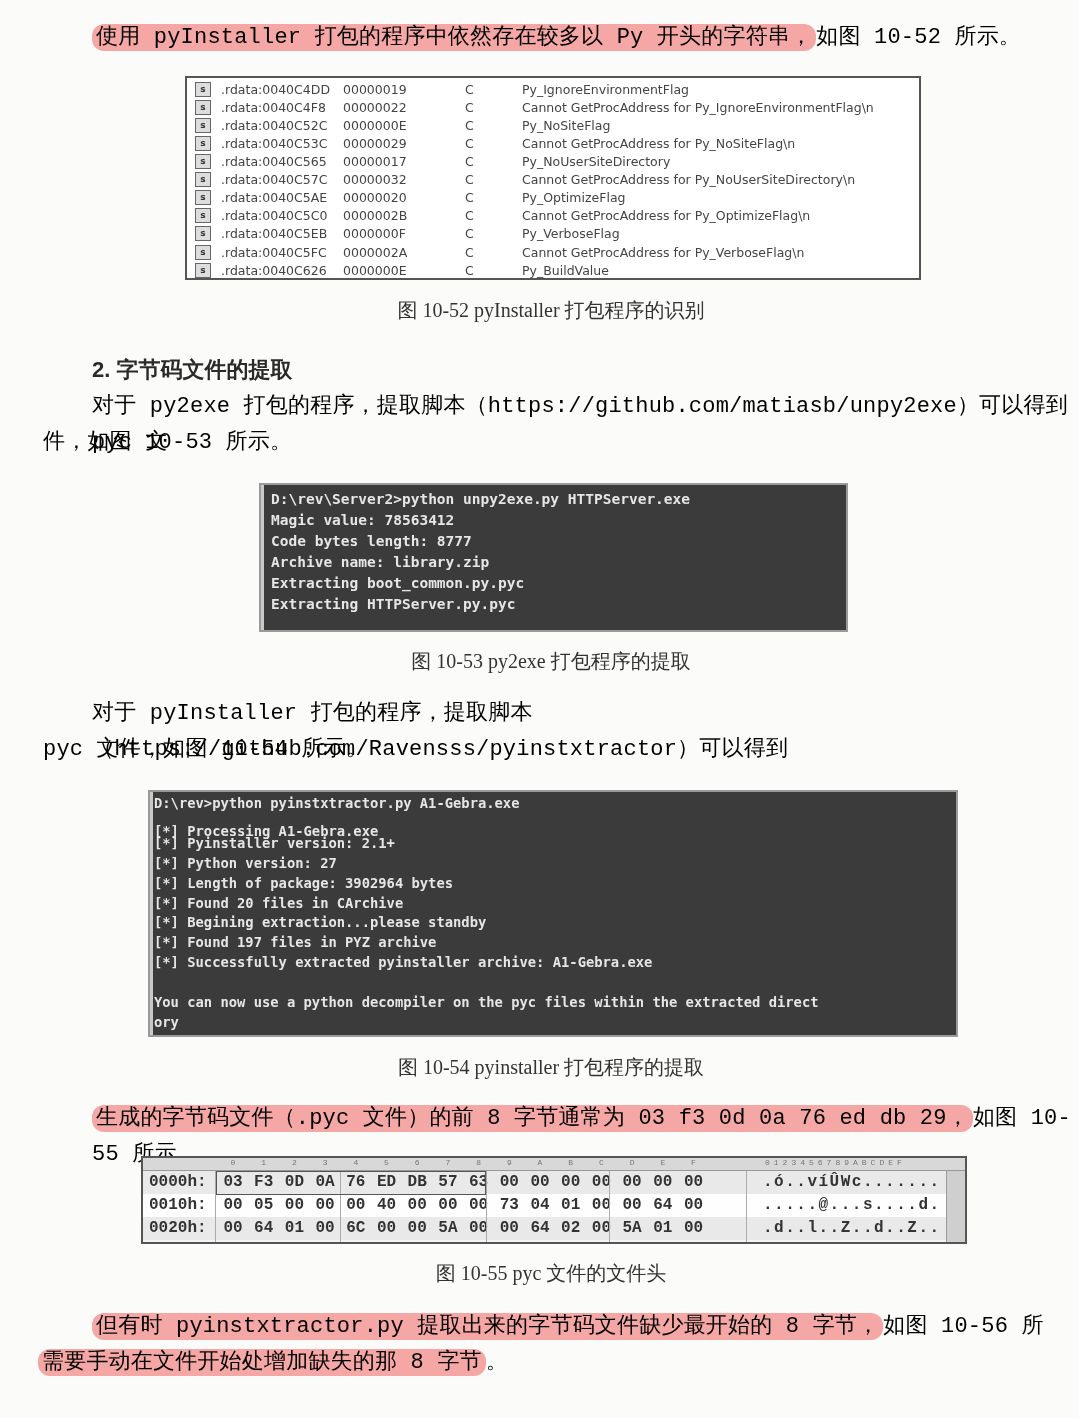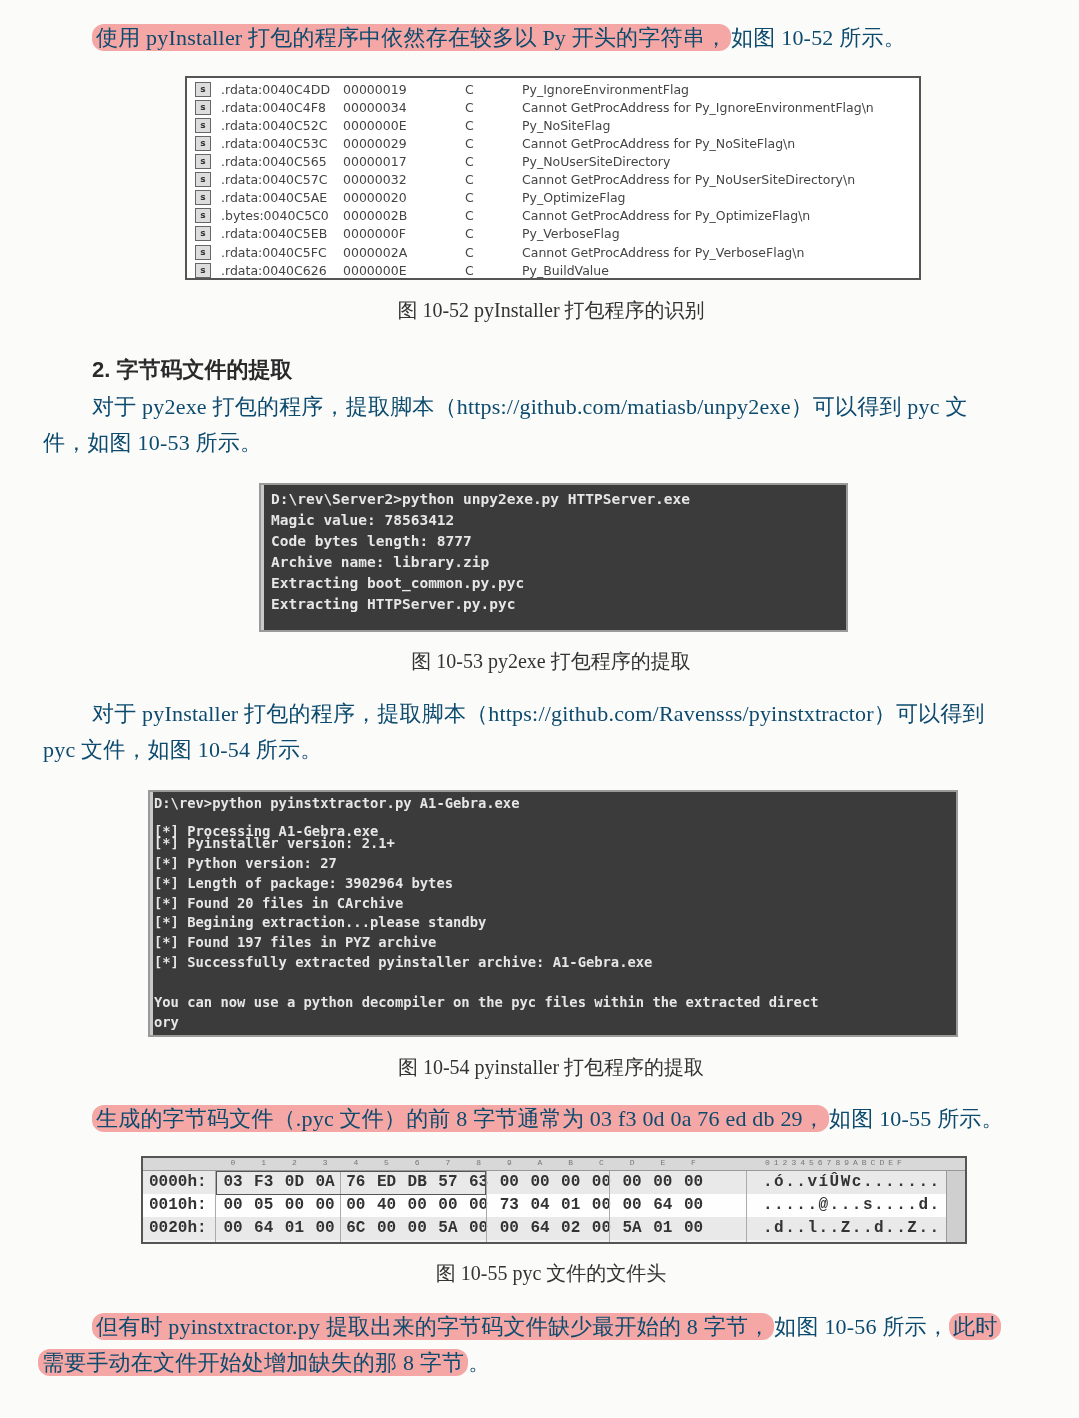--- a/index.html
+++ b/index.html
@@ -6,21 +6,22 @@
   body {
     width: 1079px; height: 1418px; overflow: hidden;
     background: #fbfbfa;
     font-family: "Liberation Serif", "DejaVu Serif", serif;
     color: #2a2a2a;
     position: relative;
   }
   .abs { position: absolute; }
   .para {
     font-size: 22px; line-height: 36px; letter-spacing: 0.2px;
-    color: #0c4a6e;
+    color: #000000;
+    font-family: Liberation Mono, monospace;
   }
   .hl {
     background: #f4a7a4;
     border-radius: 12px;
     padding: 1px 4px;
     box-decoration-break: clone;
     -webkit-box-decoration-break: clone;
   }
   .caption {
     font-size: 20px; color: #333; text-align: center;
@@ -98,21 +99,21 @@
     <div class="ida-row" style="top: 2px;">
       <span class="ida-icon">s</span>
       <span class="ida-addr">.rdata:0040C4DD</span>
       <span class="ida-len">00000019</span>
       <span class="ida-type">C</span>
       <span class="ida-str">Py_IgnoreEnvironmentFlag</span>
     </div>
     <div class="ida-row" style="top: 20.1px;">
       <span class="ida-icon">s</span>
       <span class="ida-addr">.rdata:0040C4F8</span>
-      <span class="ida-len">00000034</span>
+      <span class="ida-len">00000022</span>
       <span class="ida-type">C</span>
       <span class="ida-str">Cannot GetProcAddress for Py_IgnoreEnvironmentFlag\n</span>
     </div>
     <div class="ida-row" style="top: 38.2px;">
       <span class="ida-icon">s</span>
       <span class="ida-addr">.rdata:0040C52C</span>
       <span class="ida-len">0000000E</span>
       <span class="ida-type">C</span>
       <span class="ida-str">Py_NoSiteFlag</span>
     </div>
@@ -139,21 +140,21 @@
     </div>
     <div class="ida-row" style="top: 110.6px;">
       <span class="ida-icon">s</span>
       <span class="ida-addr">.rdata:0040C5AE</span>
       <span class="ida-len">00000020</span>
       <span class="ida-type">C</span>
       <span class="ida-str">Py_OptimizeFlag</span>
     </div>
     <div class="ida-row" style="top: 128.7px;">
       <span class="ida-icon">s</span>
-      <span class="ida-addr">.bytes:0040C5C0</span>
+      <span class="ida-addr">.rdata:0040C5C0</span>
       <span class="ida-len">0000002B</span>
       <span class="ida-type">C</span>
       <span class="ida-str">Cannot GetProcAddress for Py_OptimizeFlag\n</span>
     </div>
     <div class="ida-row" style="top: 146.8px;">
       <span class="ida-icon">s</span>
       <span class="ida-addr">.rdata:0040C5EB</span>
       <span class="ida-len">0000000F</span>
       <span class="ida-type">C</span>
       <span class="ida-str">Py_VerboseFlag</span>

